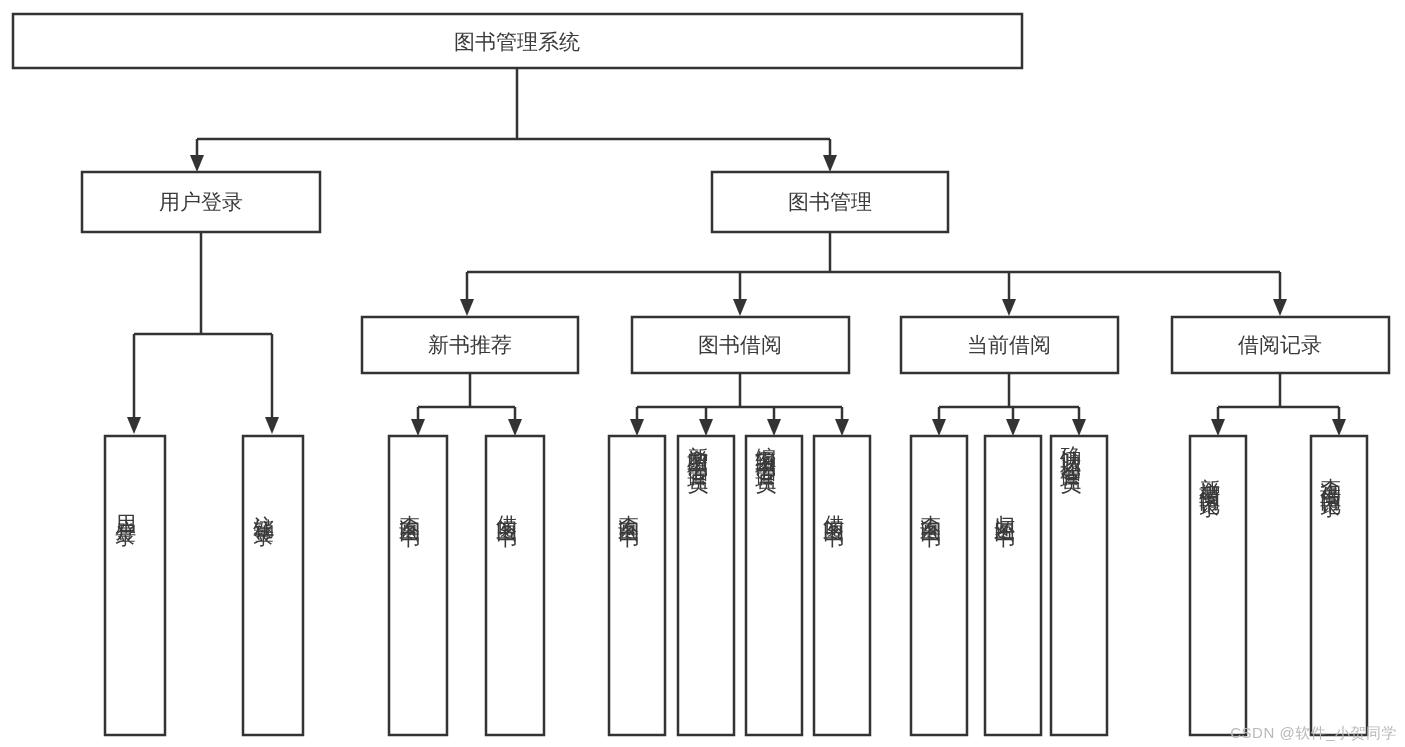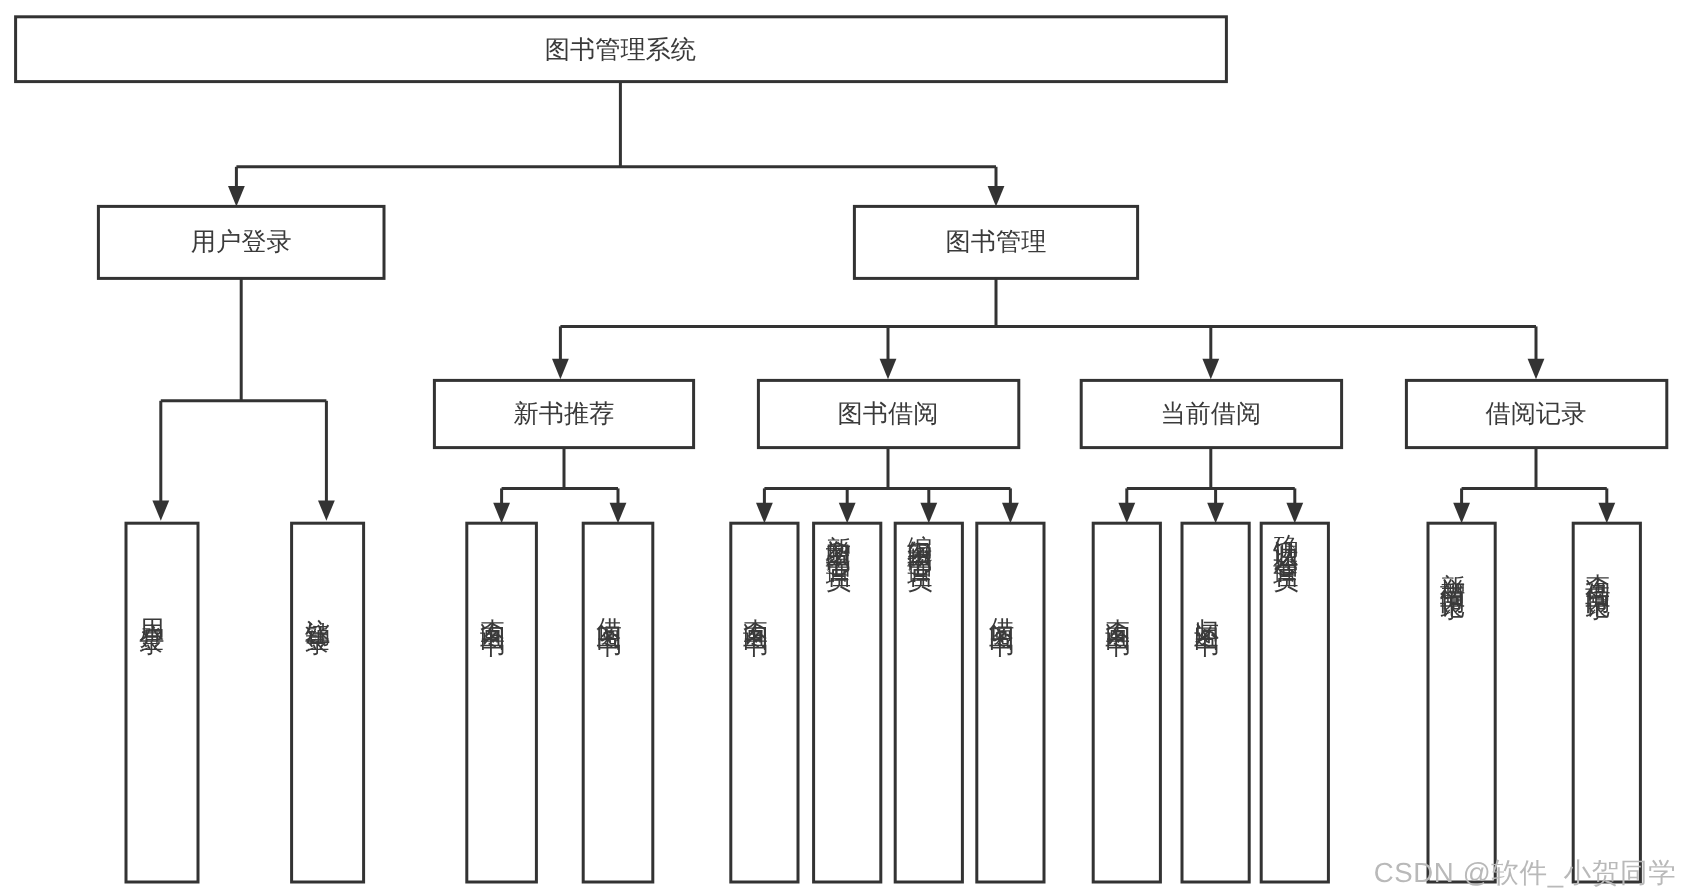--- a/index.html
+++ b/index.html
@@ -48,21 +48,21 @@
   }
   .arrow-head {
     fill: #333333;
     stroke: none;
   }
   .watermark {
     position: absolute;
     right: 8px;
     bottom: 4px;
     font-family: "Liberation Sans", "DejaVu Sans", sans-serif;
-    font-size: 23px;
+    font-size: 15px;
     color: #b9b9b9;
     white-space: nowrap;
     letter-spacing: 0.5px;
     pointer-events: none;
   }
 </style>
 </head>
 <body>
 
 <svg id="diagram" viewBox="0 0 1405 747" xmlns="http://www.w3.org/2000/svg">

